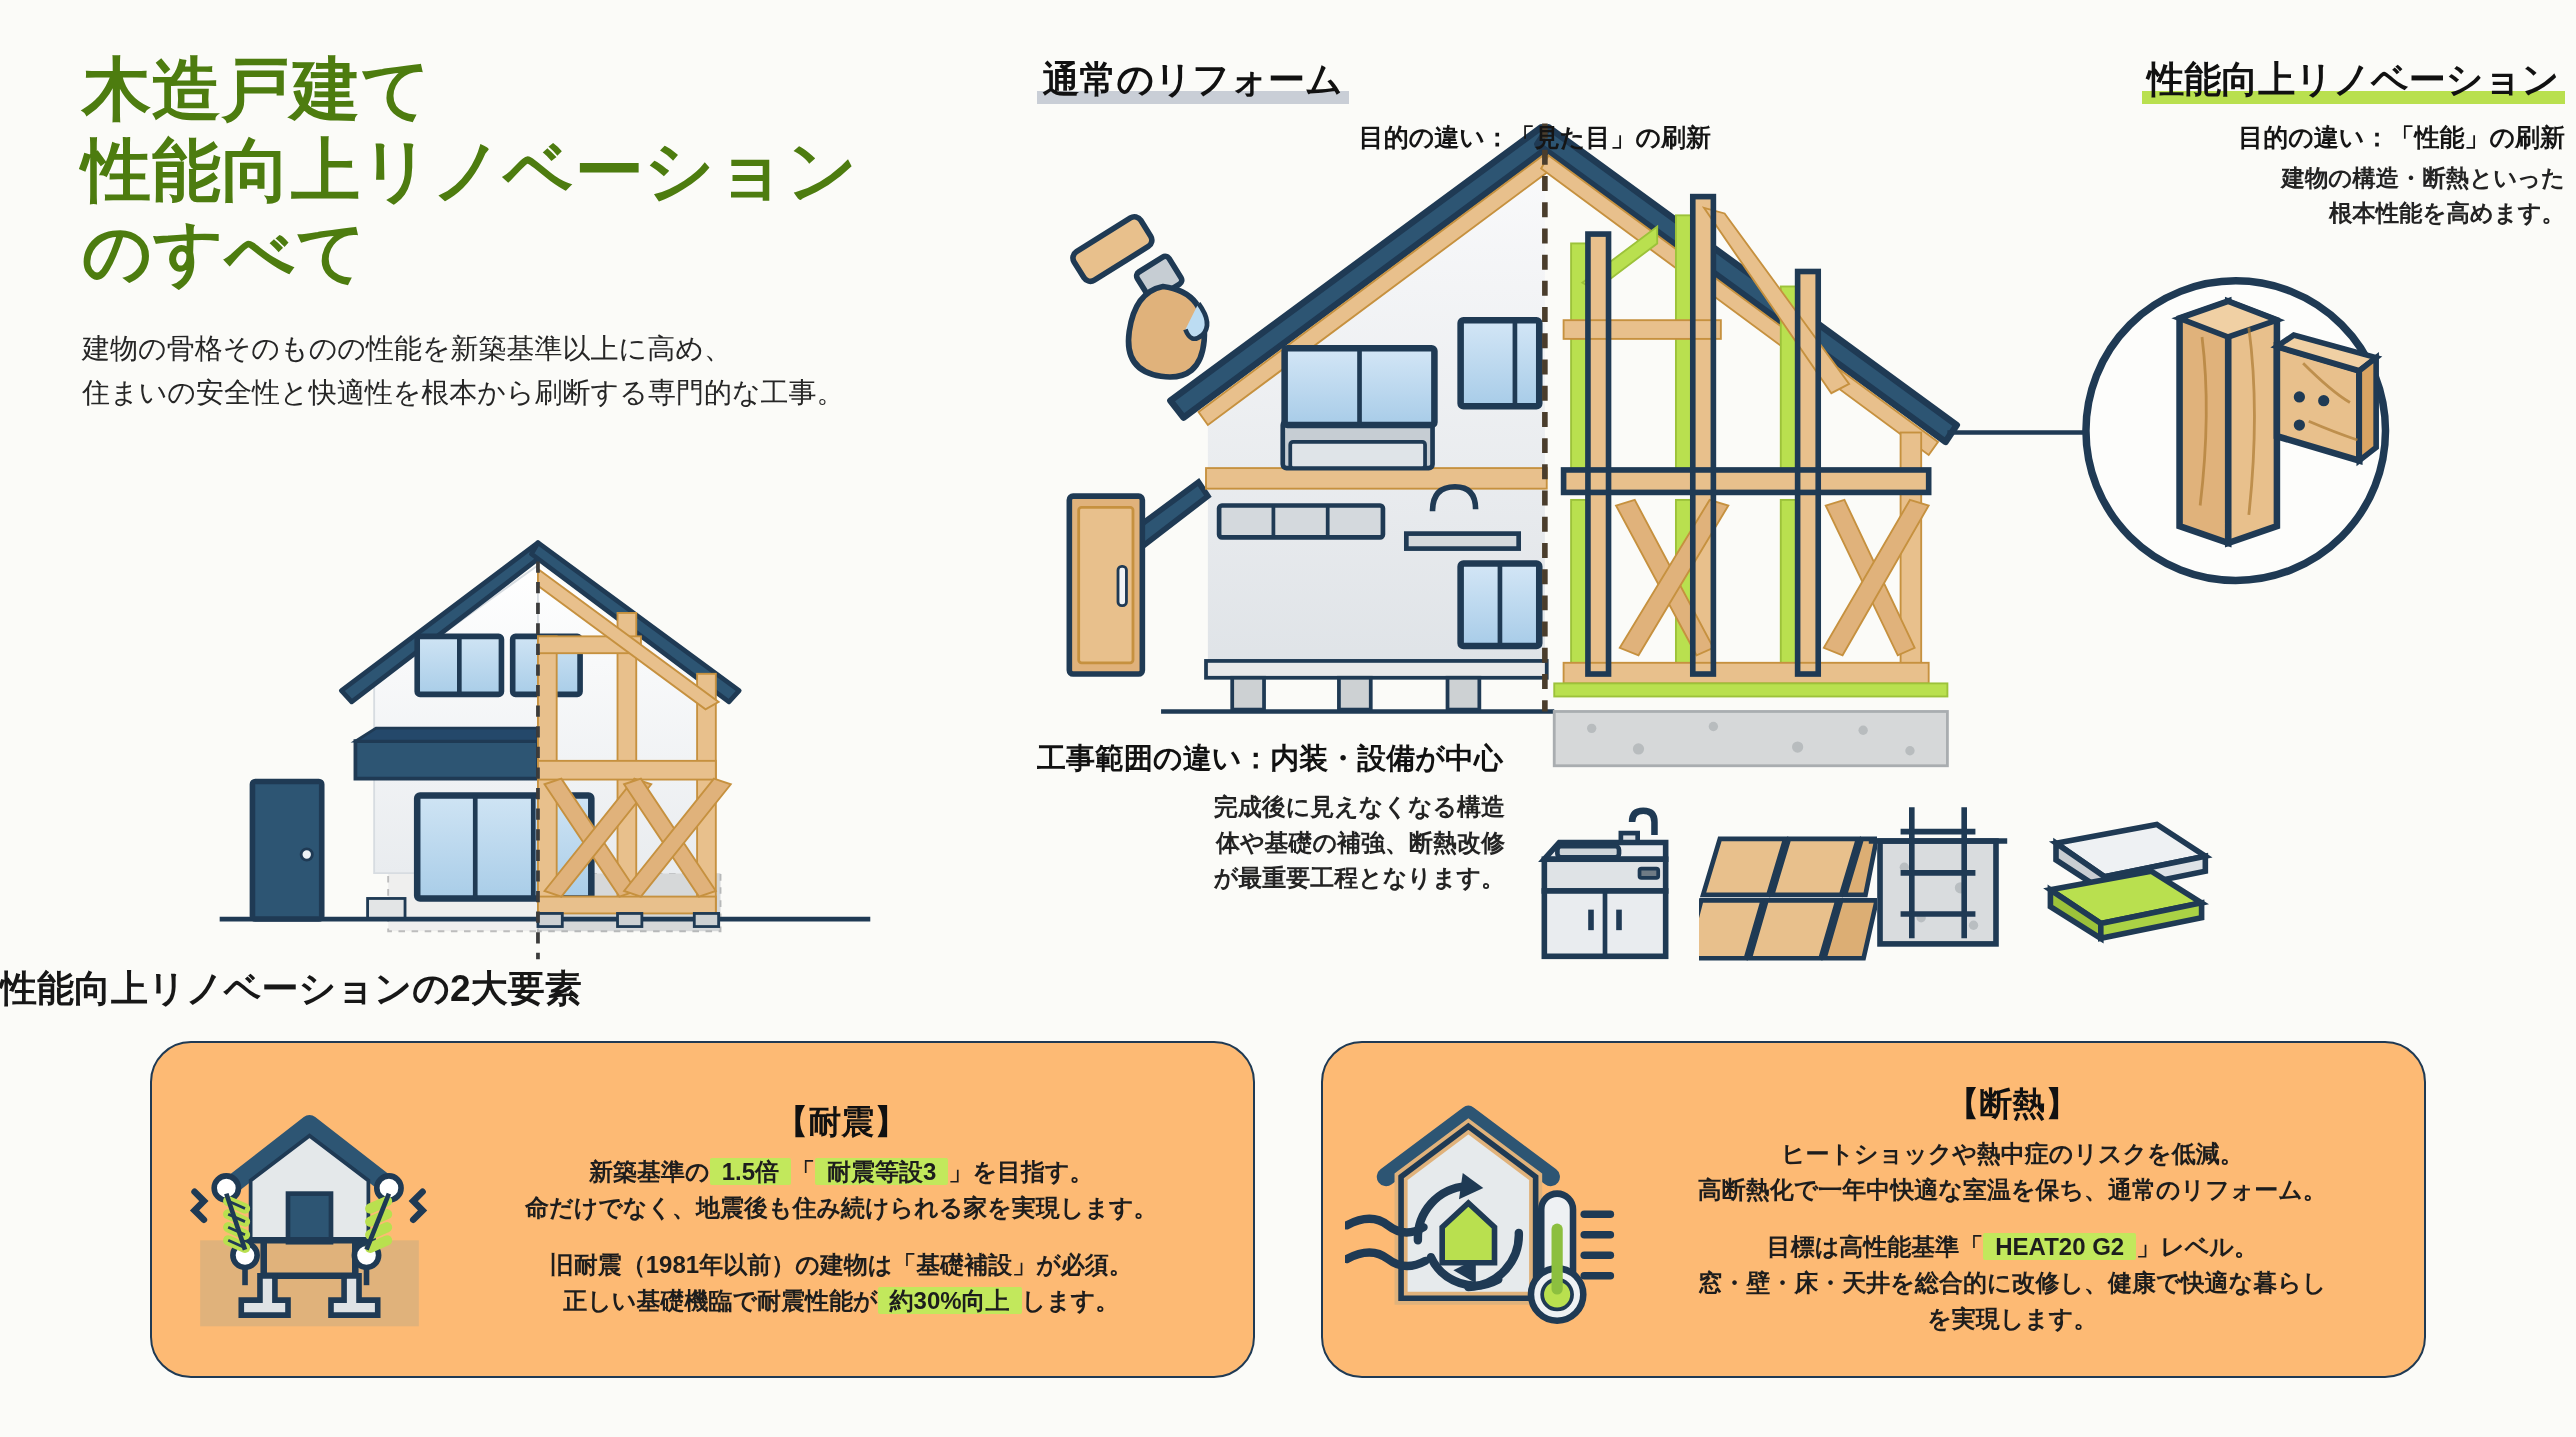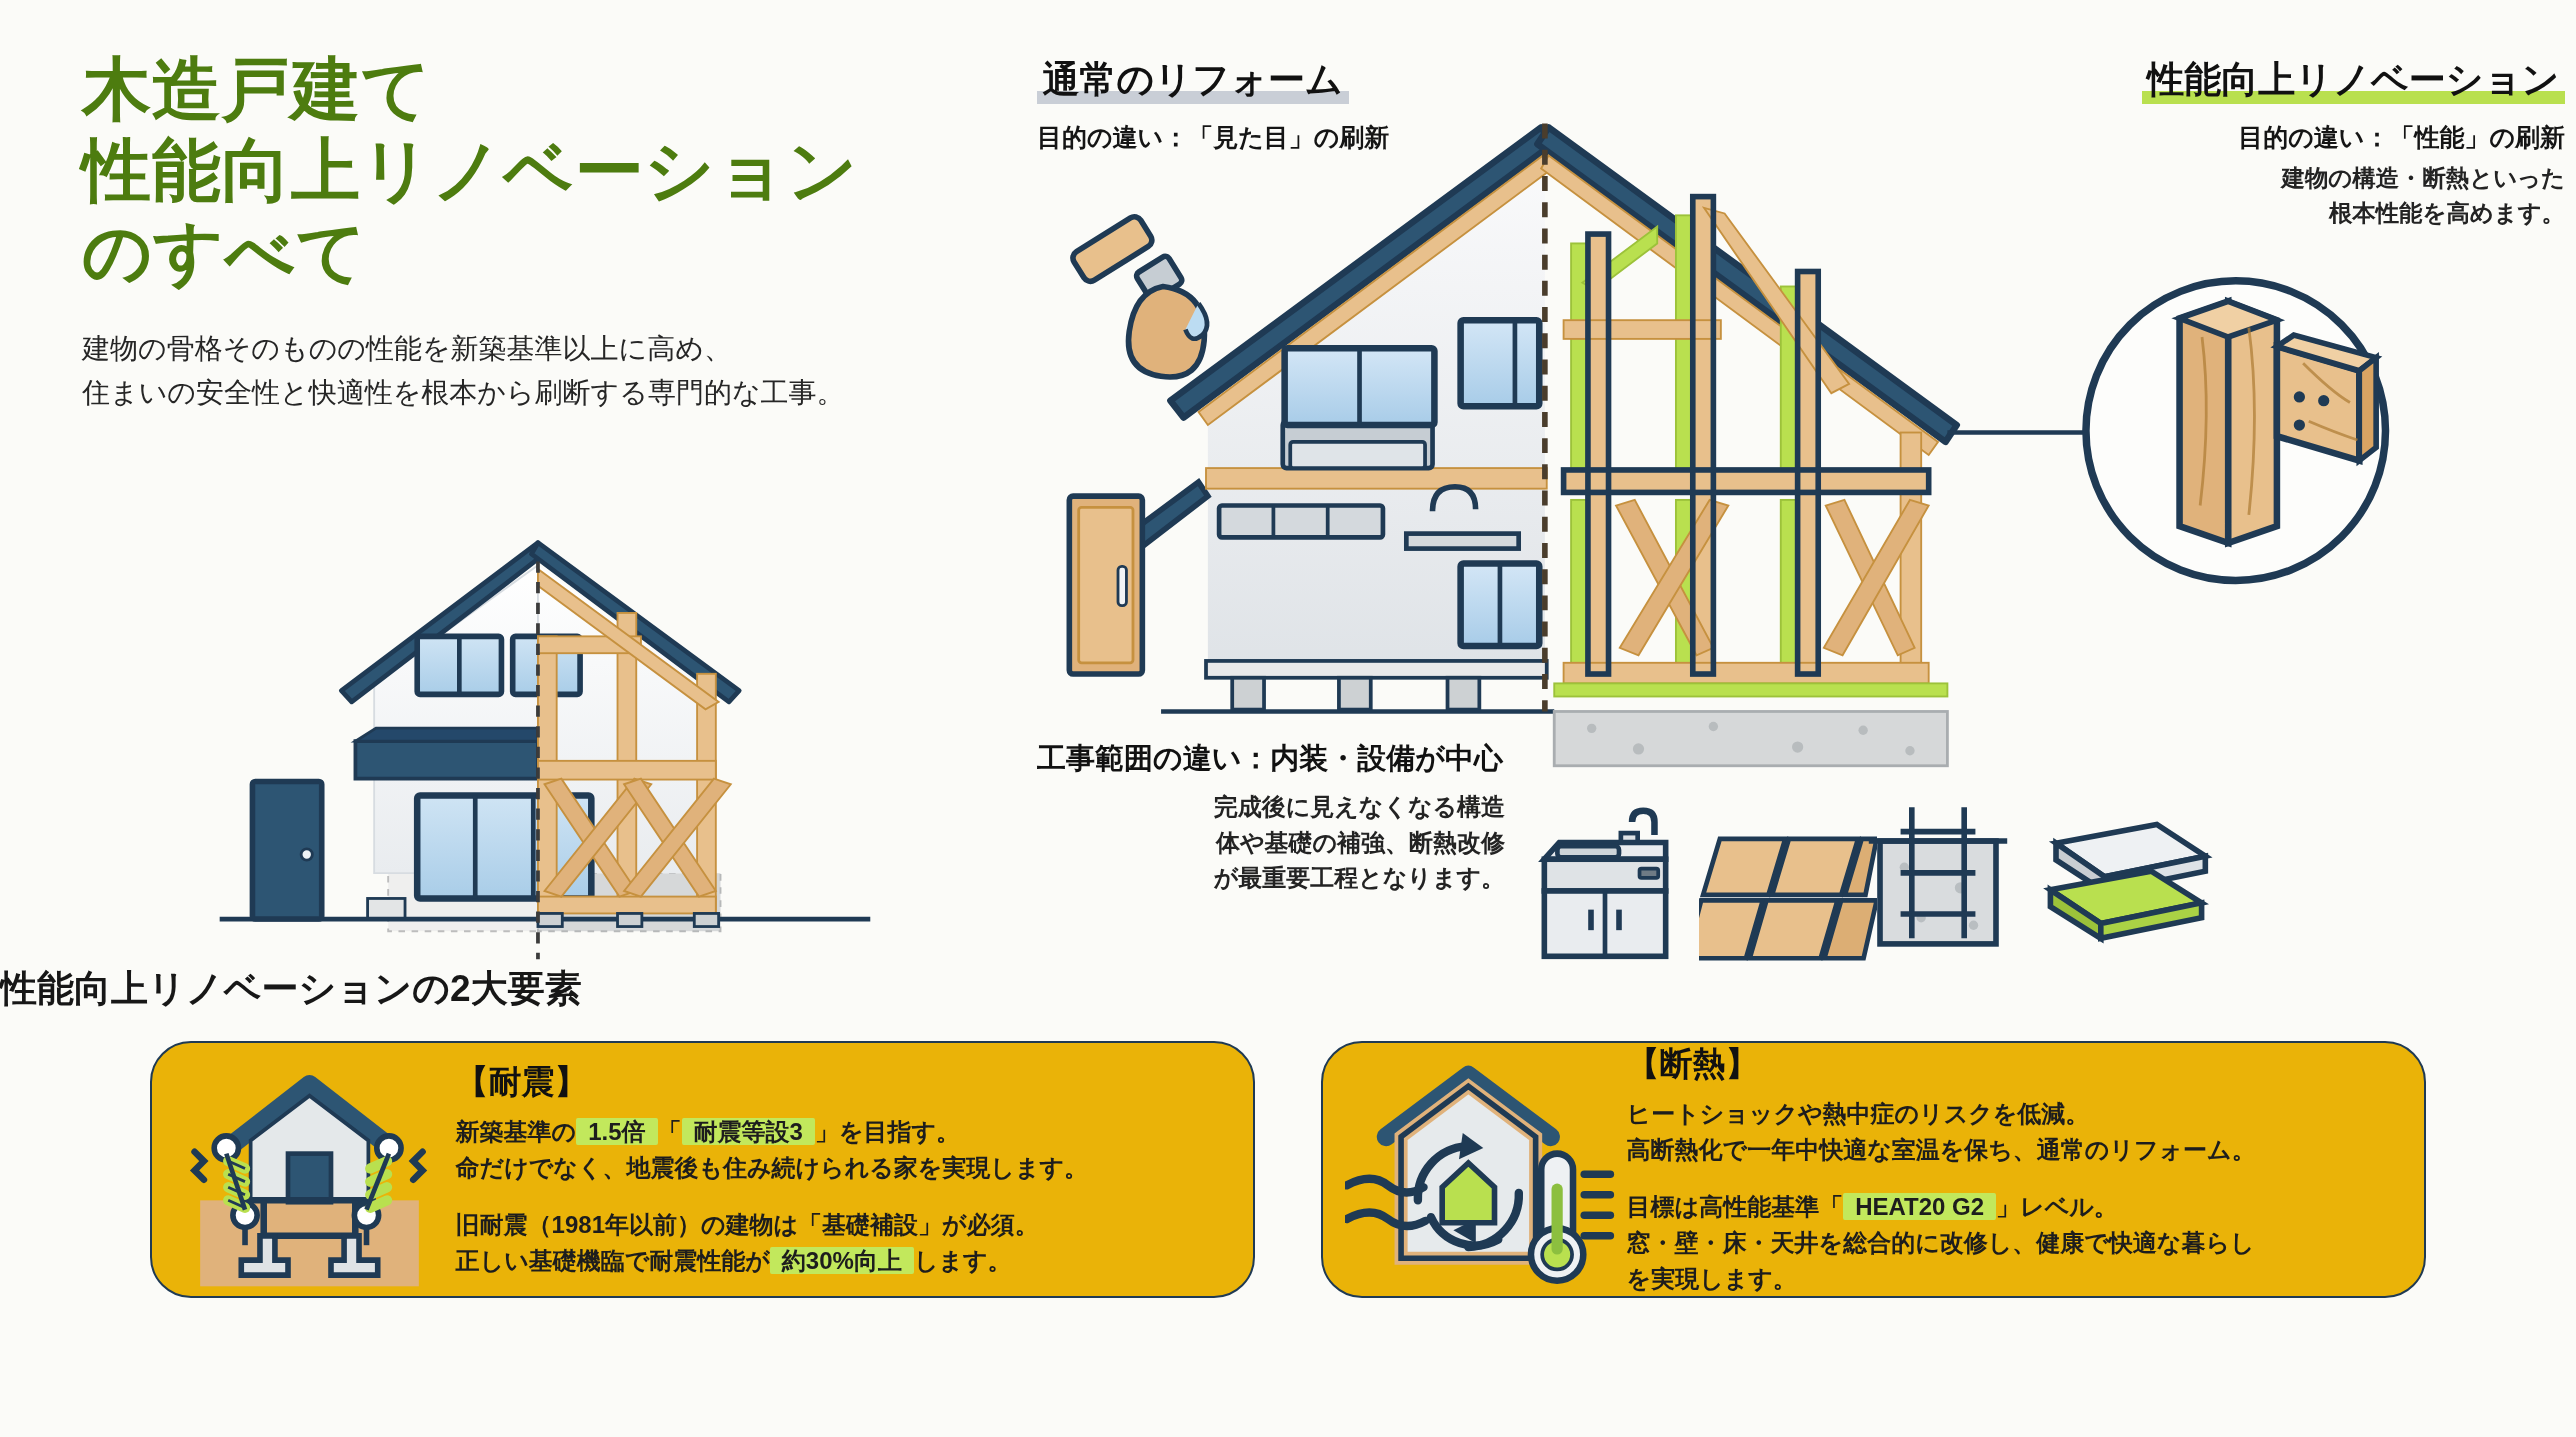--- a/index.html
+++ b/index.html
@@ -36,21 +36,21 @@
   
   .cmp{position:absolute;}
   .cmp-left{left:1037px;top:58px;width:674px;text-align:left;}
   .cmp-right{left:1910px;top:58px;width:655px;text-align:right;}
   .cmp-h{
     display:inline-block;font-size:37px;font-weight:700;color:#111;
     padding:0 5.6px 1.9px 5.6px;line-height:1.2;
   }
   .cmp-h.grey{box-shadow:inset 0 -13px 0 #c9ced6;}
   .cmp-h.green{box-shadow:inset 0 -13px 0 #b9e04f;}
-  .cmp-sub{margin-top:15px;font-size:25px;font-weight:700;color:#151515;line-height:1.45;}
+  .cmp-sub{margin-top:15px;font-size:25px;font-weight:700;color:#151515;line-height:1.45;text-align:right;}
   .cmp-body{margin-top:5.6px;font-size:23.4px;font-weight:600;color:#232323;line-height:1.5;}
   .cmp-body .ln,.cmp-sub .ln{display:block;white-space:nowrap;}
 
   
   .scope{position:absolute;}
   .scope-left{left:1037px;top:739px;width:711px;text-align:left;}
   .scope-right{left:1919px;top:704px;width:646px;text-align:right;}
   .scope-h{font-size:29px;font-weight:700;color:#111;line-height:1.35;}
   .scope-h .ln{display:block;white-space:nowrap;}
   .scope-p{margin-top:11.2px;font-size:24px;font-weight:600;color:#232323;line-height:1.48;text-align:right;}
@@ -63,25 +63,26 @@
 
   
   .sec2-title{
     position:absolute;left:0;top:964px;width:2240px;text-align:left;
     font-size:37px;font-weight:700;color:#171717;
   }
 
   .cards{position:absolute;left:0;top:1041px;width:2576px;
     display:flex;justify-content:center;gap:66px;}
   .card{
-    width:1105px;height:257px;
+    width:1105px;height:337px;
     border:2.8px solid #1f3a54;border-radius:41px;
-    background:#eab308;
+    background:#fdba74;
     display:flex;align-items:center;padding:0 26px 0 17px;
     box-sizing:border-box;
+    text-align:center;
   }
   .card-icon{flex:0 0 281px;height:281px;display:flex;align-items:center;justify-content:center;}
   .card-txt{flex:1;padding-left:5.6px;}
   .card-h{font-size:33px;font-weight:700;color:#111;margin-bottom:9.4px;}
   .card-p{font-size:24px;font-weight:600;color:#1d1d1d;line-height:1.5;}
   .card-p + .card-p{margin-top:20.6px;}
   .card-p .ln{display:block;white-space:nowrap;}
   mark.hl{background:#c2e85c;color:inherit;padding:0 12px;border-radius:1.9px;margin-top:14px;}
 </style>
 </head>

